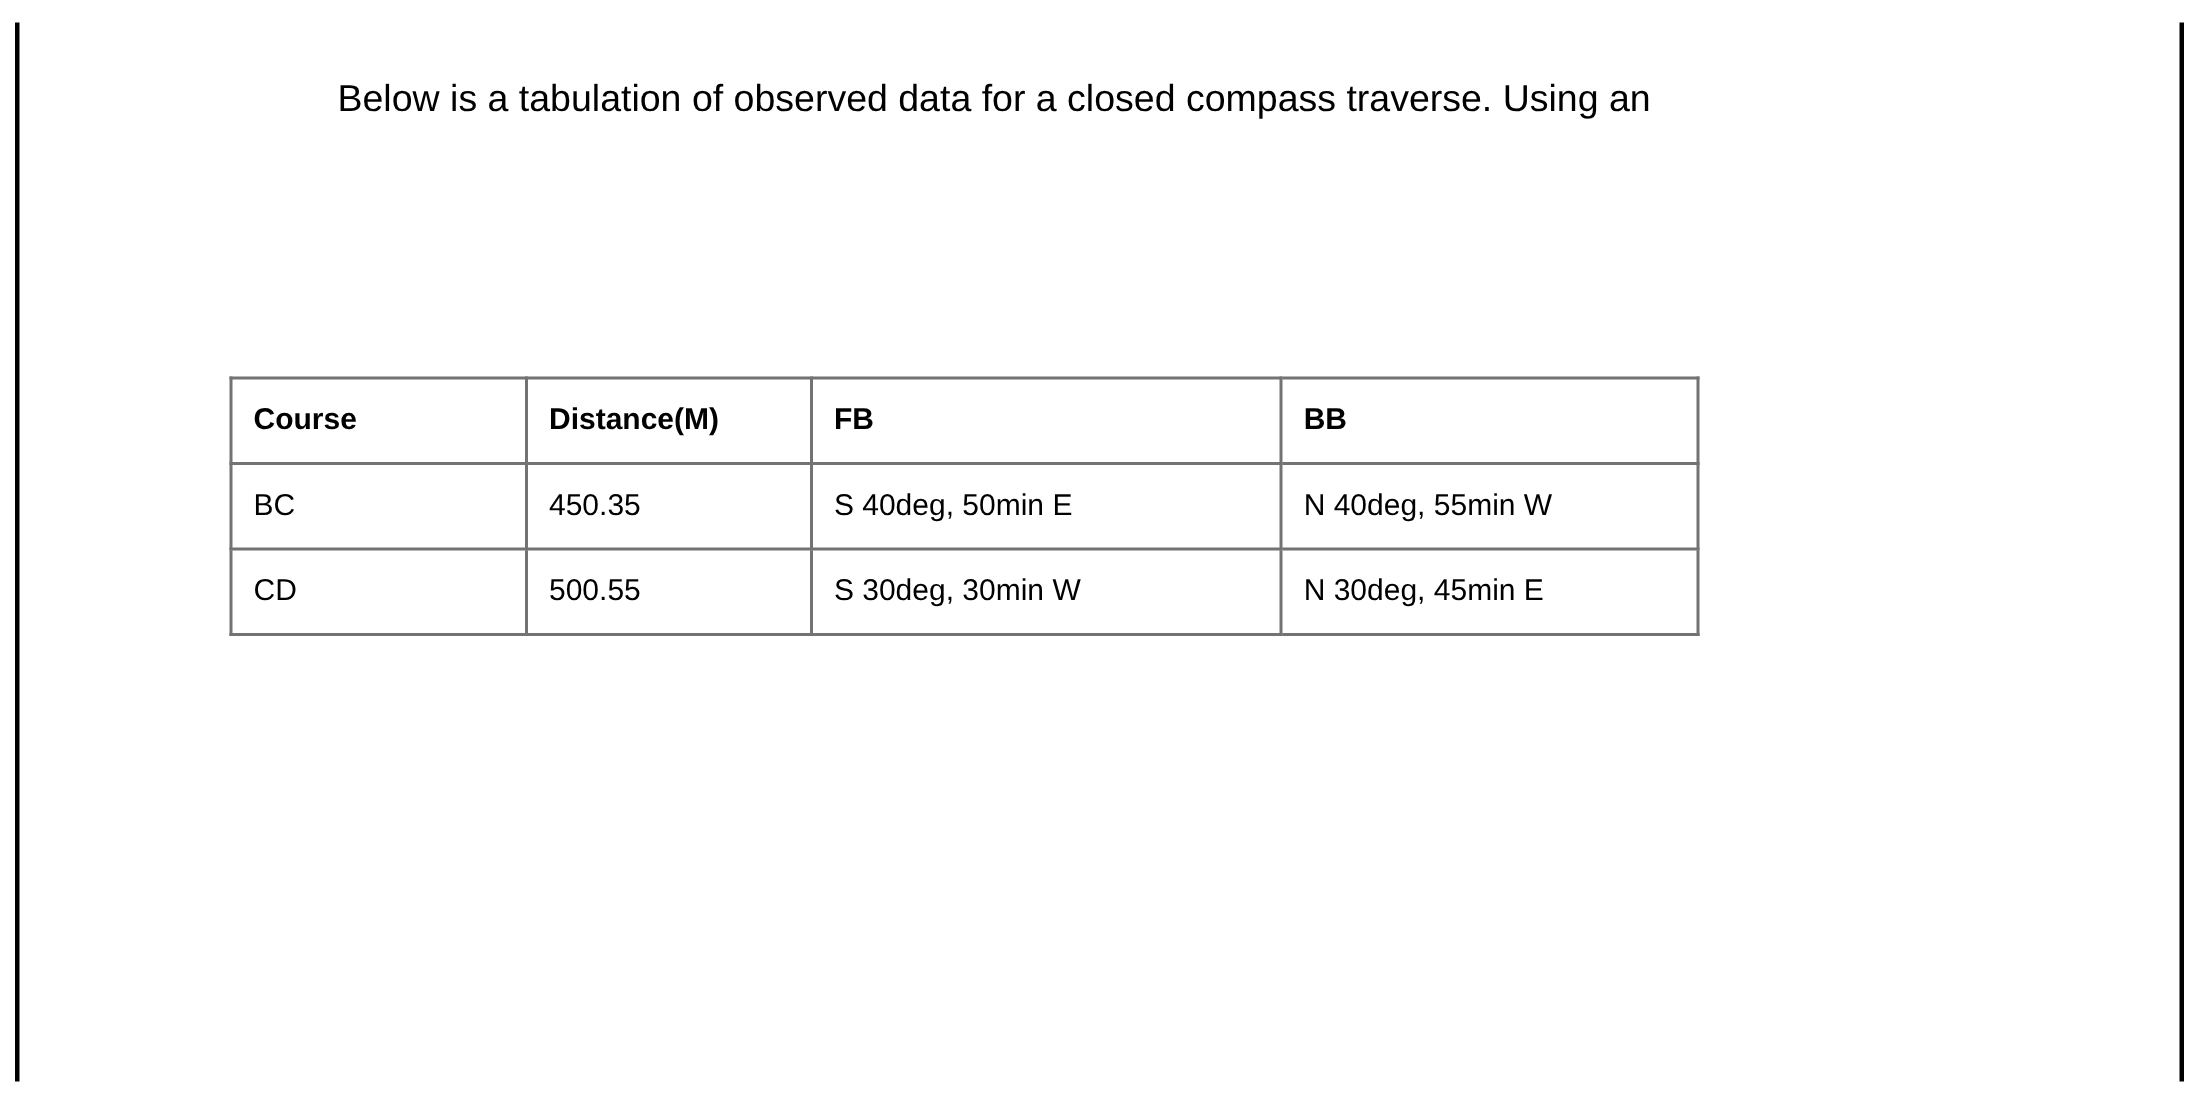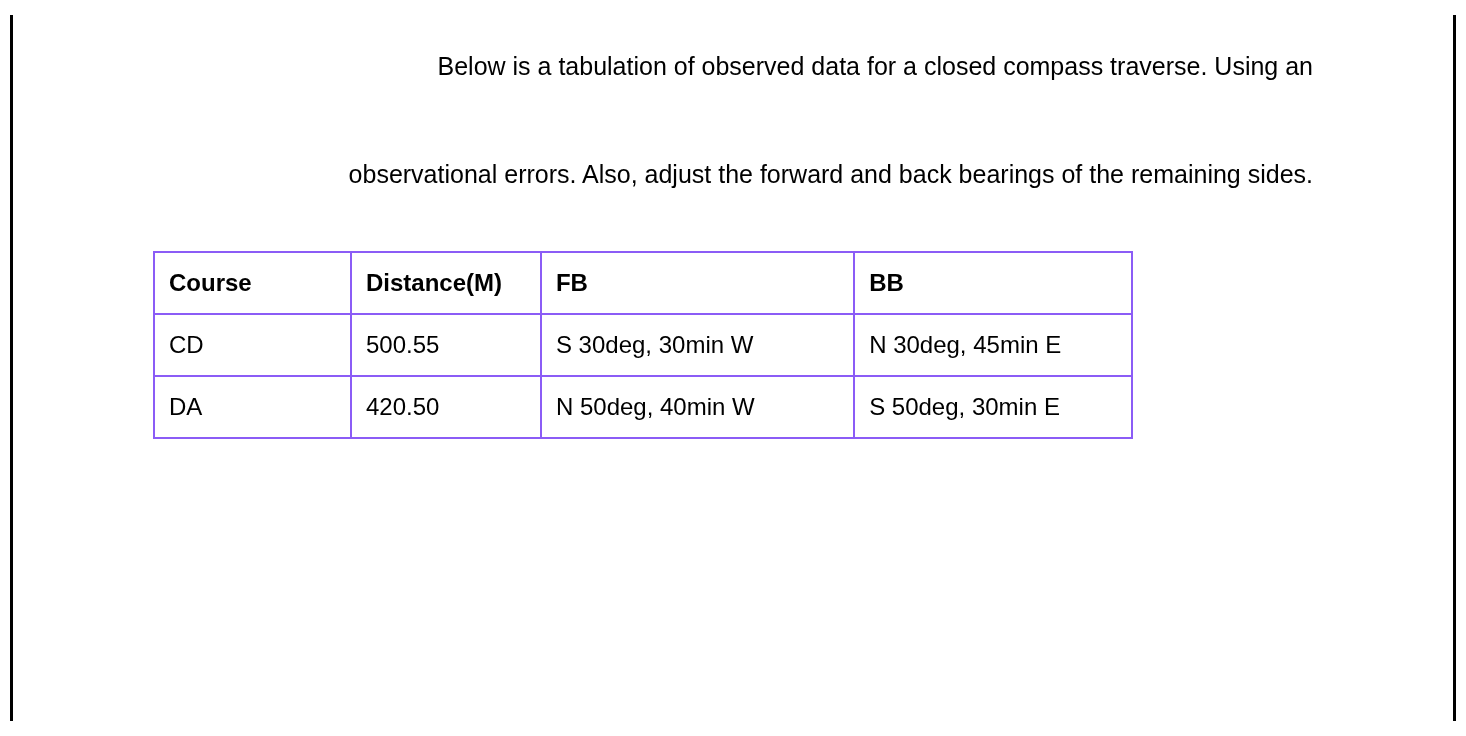--- a/index.html
+++ b/index.html
@@ -19,35 +19,34 @@
       border-right: 3px solid #000;
       min-height: 706px;
       padding: 25px 140px 40px 140px;
       margin: 0 10px;
     }
     .problem-text {
       font-size: 25px;
       line-height: 2.15;
       color: #000;
       margin-bottom: 50px;
-      text-align: right;
     }
     .problem-text .first-line {
       display: inline-block;
       text-indent: 72px;
     }
     table {
       border-collapse: collapse;
       width: 980px;
       margin-left: 0;
     }
     th, td {
-      border: 2px solid #8b5cf6;
+      border: 2px solid #737373;
       text-align: left;
-      font-size: 24px;
+      font-size: 20px;
       color: #000;
       vertical-align: middle;
       padding: 16px 12px 16px 14px;
       font-weight: normal;
     }
     th {
       font-weight: bold;
     }
     .col-course {
       width: 195px;
@@ -65,41 +64,41 @@
     }
   </style>
 </head>
 <body>
 
 <div class="page-container">
 
   <div class="problem-text">
     <span class="first-line">Below is a tabulation of observed data for a closed compass traverse. Using an</span><br>
     <br>
-    <span>observational errors. Also, adjust the forward and back bearings of the remaining sides.</span><br>
+    <br>
   </div>
 
   <table>
     <thead>
       <tr>
         <th class="col-course">Course</th>
         <th class="col-distance">Distance(M)</th>
         <th class="col-fb">FB</th>
         <th class="col-bb">BB</th>
       </tr>
     </thead>
     <tbody>
       <tr>
+        <td>BC</td>
+        <td>450.35</td>
+        <td>S 40deg, 50min E</td>
+        <td>N 40deg, 55min W</td>
+      </tr>
+      <tr>
         <td>CD</td>
         <td>500.55</td>
         <td>S 30deg, 30min W</td>
         <td>N 30deg, 45min E</td>
-      </tr>
-      <tr>
-        <td>DA</td>
-        <td>420.50</td>
-        <td>N 50deg, 40min W</td>
-        <td>S 50deg, 30min E</td>
       </tr>
     </tbody>
   </table>
 
 </div>
 
 </body></html>

